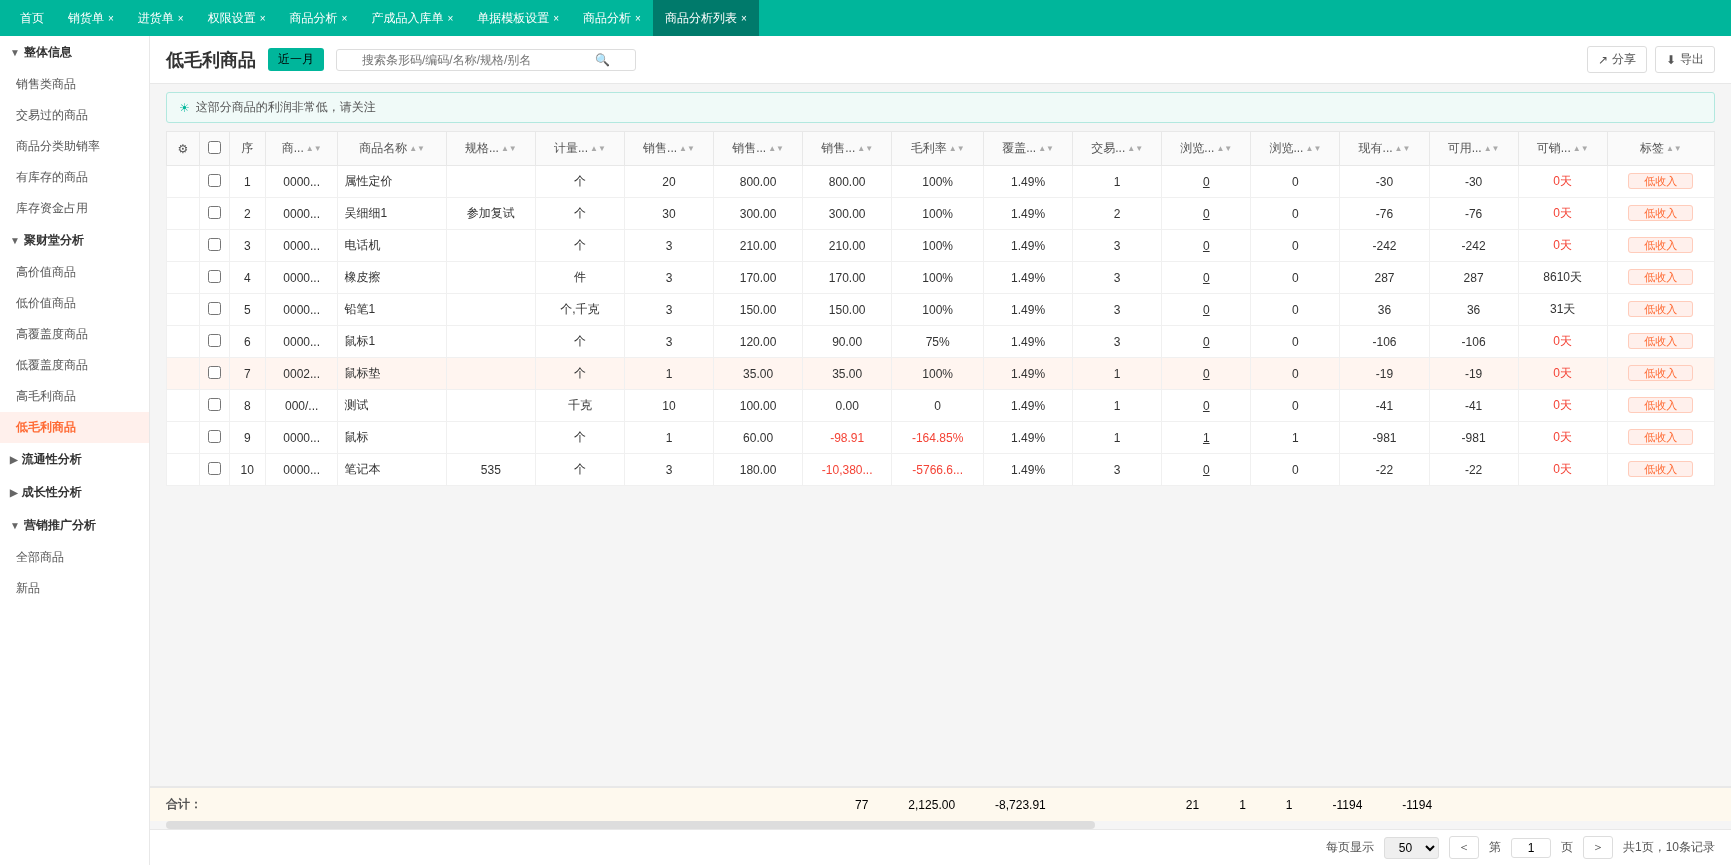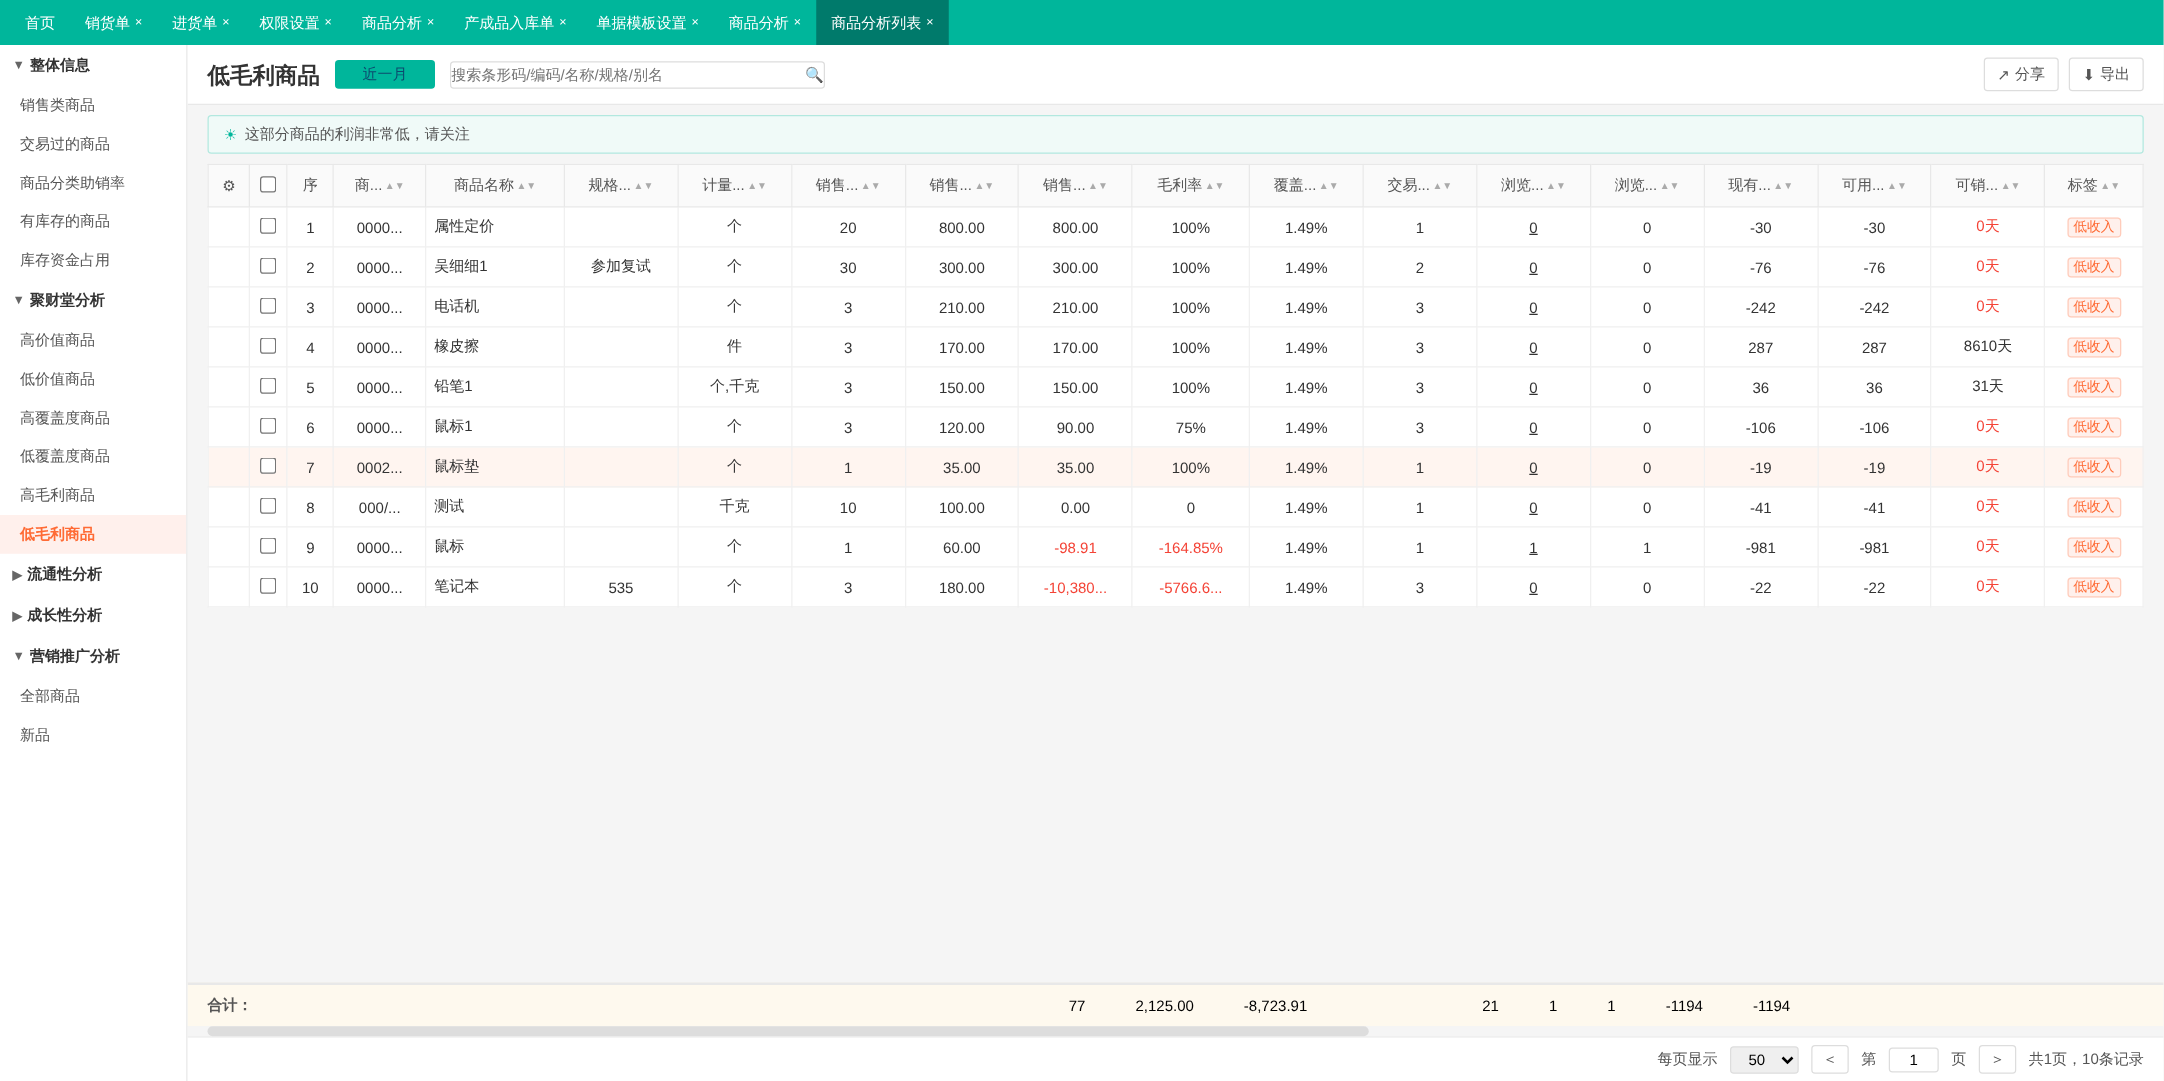--- a/index.html
+++ b/index.html
@@ -77,33 +77,33 @@
       align-items: center;
       gap: 12px;
     }
     .content-title {
       font-size: 18px;
       font-weight: bold;
       color: #333;
     }
     .date-filter-btn {
       background: #00b69b;
-      color: #0c4a6e;
+      color: #000000;
       border: none;
       border-radius: 3px;
-      padding: 3px 22px;
+      padding: 3px 10px;
       cursor: pointer;
       font-size: 12px;
     }
     .search-box {
       display: flex;
       align-items: center;
       border: 1px solid #ddd;
       border-radius: 3px;
-      padding: 3px 0;
+      padding: 3px 25px;
       flex: 1;
       max-width: 300px;
     }
     .search-box input {
       border: none;
       outline: none;
       flex: 1;
       font-size: 12px;
       color: #999;
     }
@@ -195,21 +195,21 @@
       color: #333;
       white-space: nowrap;
     }
     tbody td.text-left { text-align: left; }
 
     .tag-low-income {
       background: #fff0ec;
       color: #ff6b35;
       border: 1px solid #ffccbb;
       border-radius: 3px;
-      padding: 1px 4px;
+      padding: 1px 15px;
       font-size: 11px;
     }
     .text-red { color: #f44336; }
     .underline { text-decoration: underline; cursor: pointer; }
 
     
     .table-footer {
       background: #fef9ee;
       border-top: 2px solid #e8e8e8;
       padding: 8px 16px;

